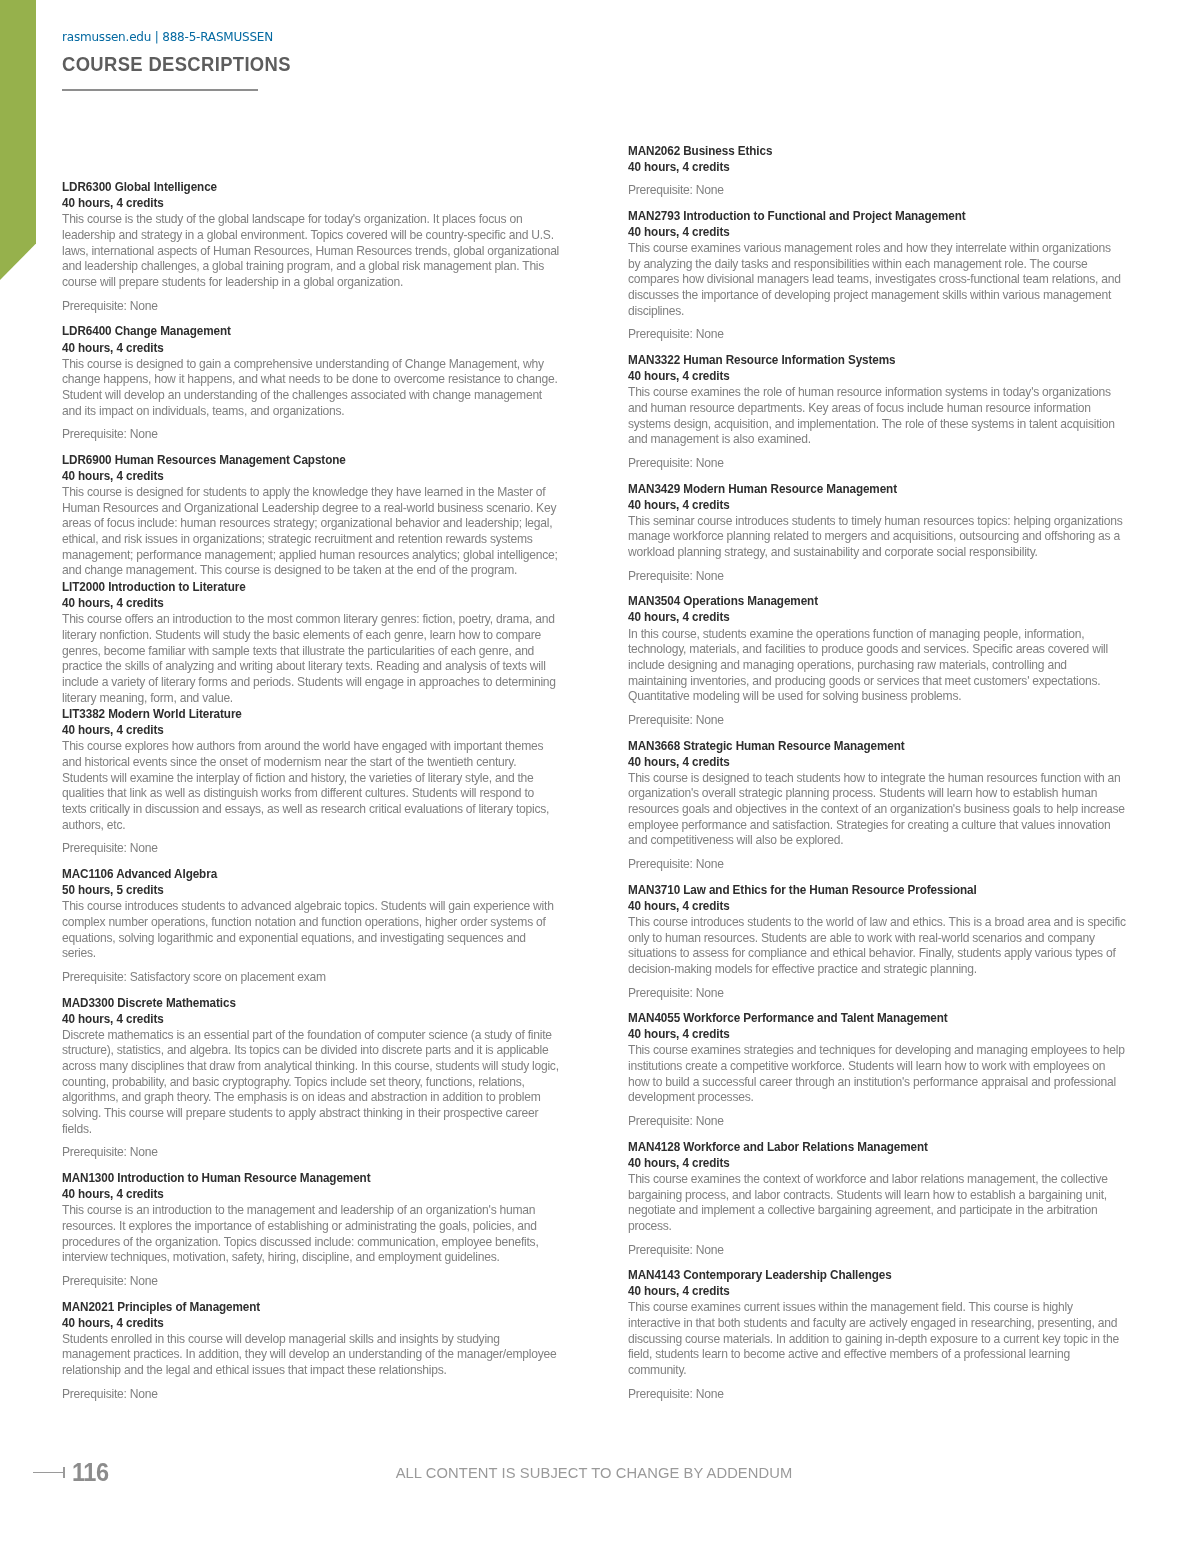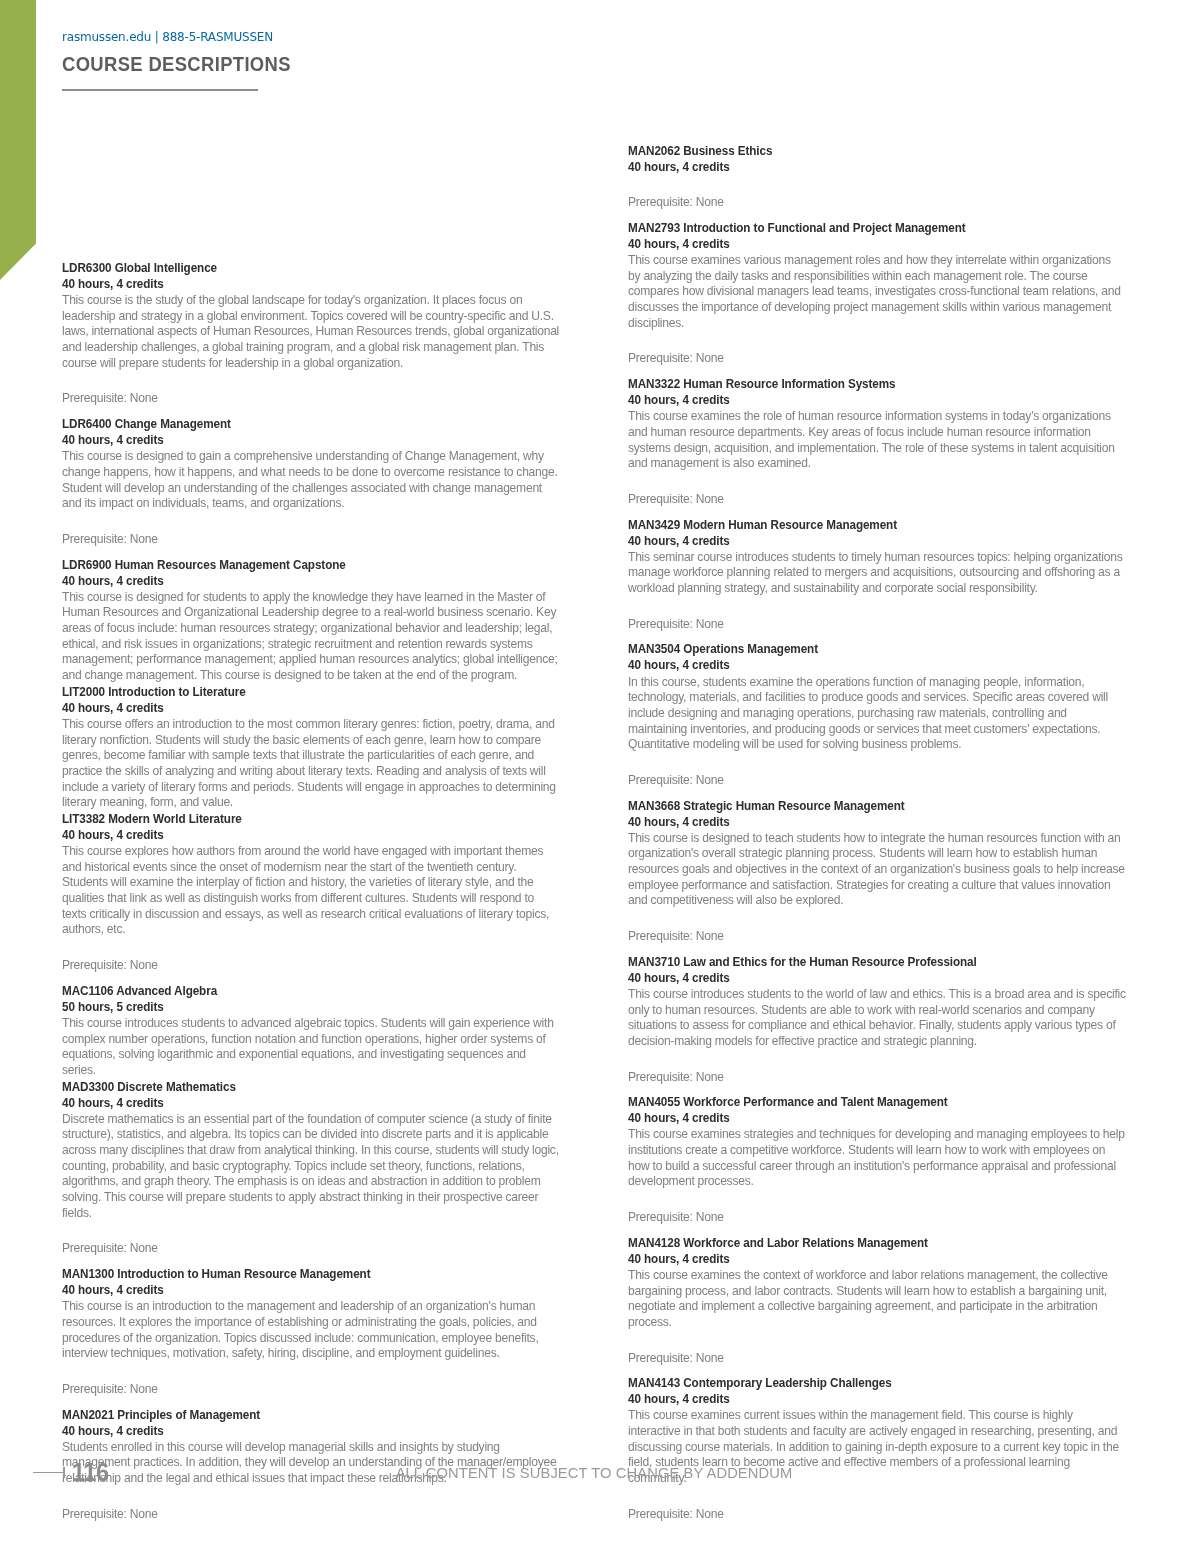--- a/index.html
+++ b/index.html
@@ -107,21 +107,21 @@
     letter-spacing: -0.25px;
     text-align: left;
     margin-top: 1px;
   }
   .course-prereq {
     font-family: "Liberation Sans", sans-serif;
     font-size: 12.1px;
     color: #808080;
     line-height: 1.295;
     letter-spacing: -0.25px;
-    margin-top: 20px;
+    margin-top: 8px;
     margin-bottom: 9px;
   }
 
   
   .footer {
     position: absolute;
     left: 0;
     bottom: 0;
     width: 1188px;
     height: 100px;
@@ -204,20 +204,21 @@
       <div class="course">
         <div class="course-title">LIT3382 Modern World Literature</div>
         <div class="course-hours">40 hours, 4 credits</div>
         <div class="course-desc">This course explores how authors from around the world have engaged with important themes and historical events since the onset of modernism near the start of the twentieth century. Students will examine the interplay of fiction and history, the varieties of literary style, and the qualities that link as well as distinguish works from different cultures. Students will respond to texts critically in discussion and essays, as well as research critical evaluations of literary topics, authors, etc.</div>
         <div class="course-prereq">Prerequisite: None</div>
       </div>
       <div class="course">
         <div class="course-title">MAC1106 Advanced Algebra</div>
         <div class="course-hours">50 hours, 5 credits</div>
         <div class="course-desc">This course introduces students to advanced algebraic topics. Students will gain experience with complex number operations, function notation and function operations, higher order systems of equations, solving logarithmic and exponential equations, and investigating sequences and series.</div>
+        <div class="course-prereq">Prerequisite: Satisfactory score on placement exam</div>
       </div>
       <div class="course">
         <div class="course-title">MAD3300 Discrete Mathematics</div>
         <div class="course-hours">40 hours, 4 credits</div>
         <div class="course-desc">Discrete mathematics is an essential part of the foundation of computer science (a study of finite structure), statistics, and algebra. Its topics can be divided into discrete parts and it is applicable across many disciplines that draw from analytical thinking. In this course, students will study logic, counting, probability, and basic cryptography. Topics include set theory, functions, relations, algorithms, and graph theory. The emphasis is on ideas and abstraction in addition to problem solving. This course will prepare students to apply abstract thinking in their prospective career fields.</div>
         <div class="course-prereq">Prerequisite: None</div>
       </div>
       <div class="course">
         <div class="course-title">MAN1300 Introduction to Human Resource Management</div>
         <div class="course-hours">40 hours, 4 credits</div>

